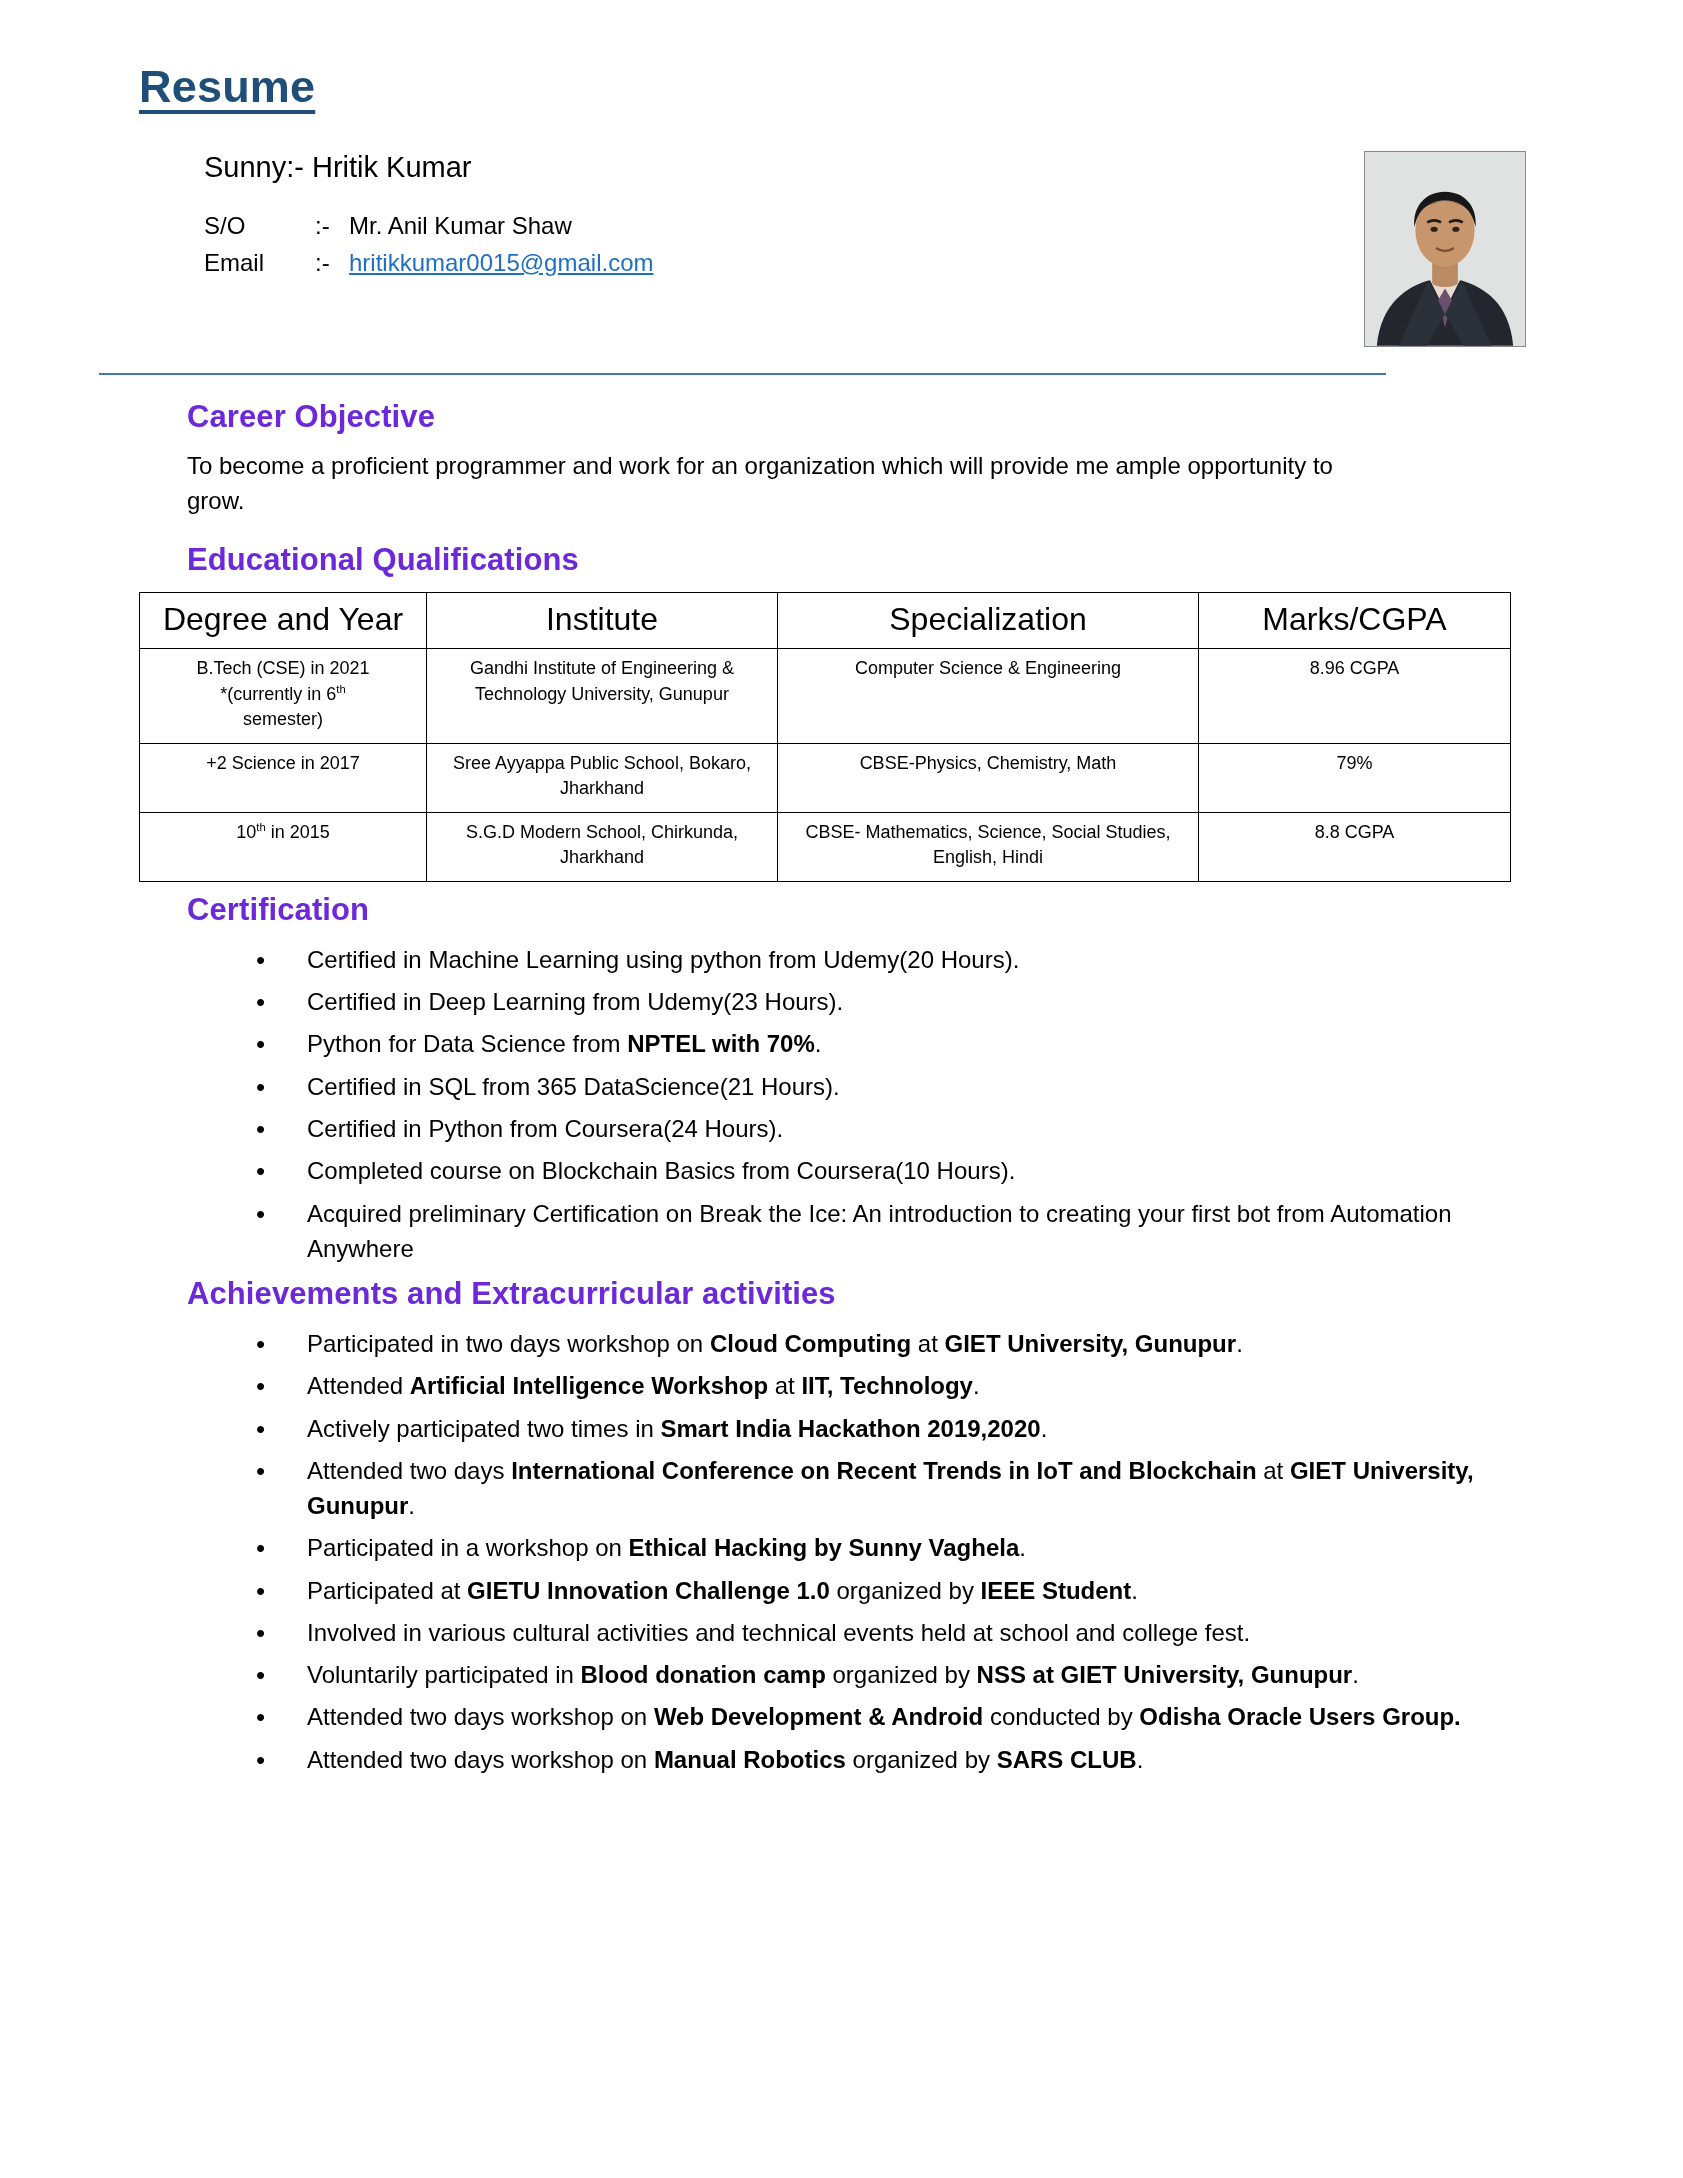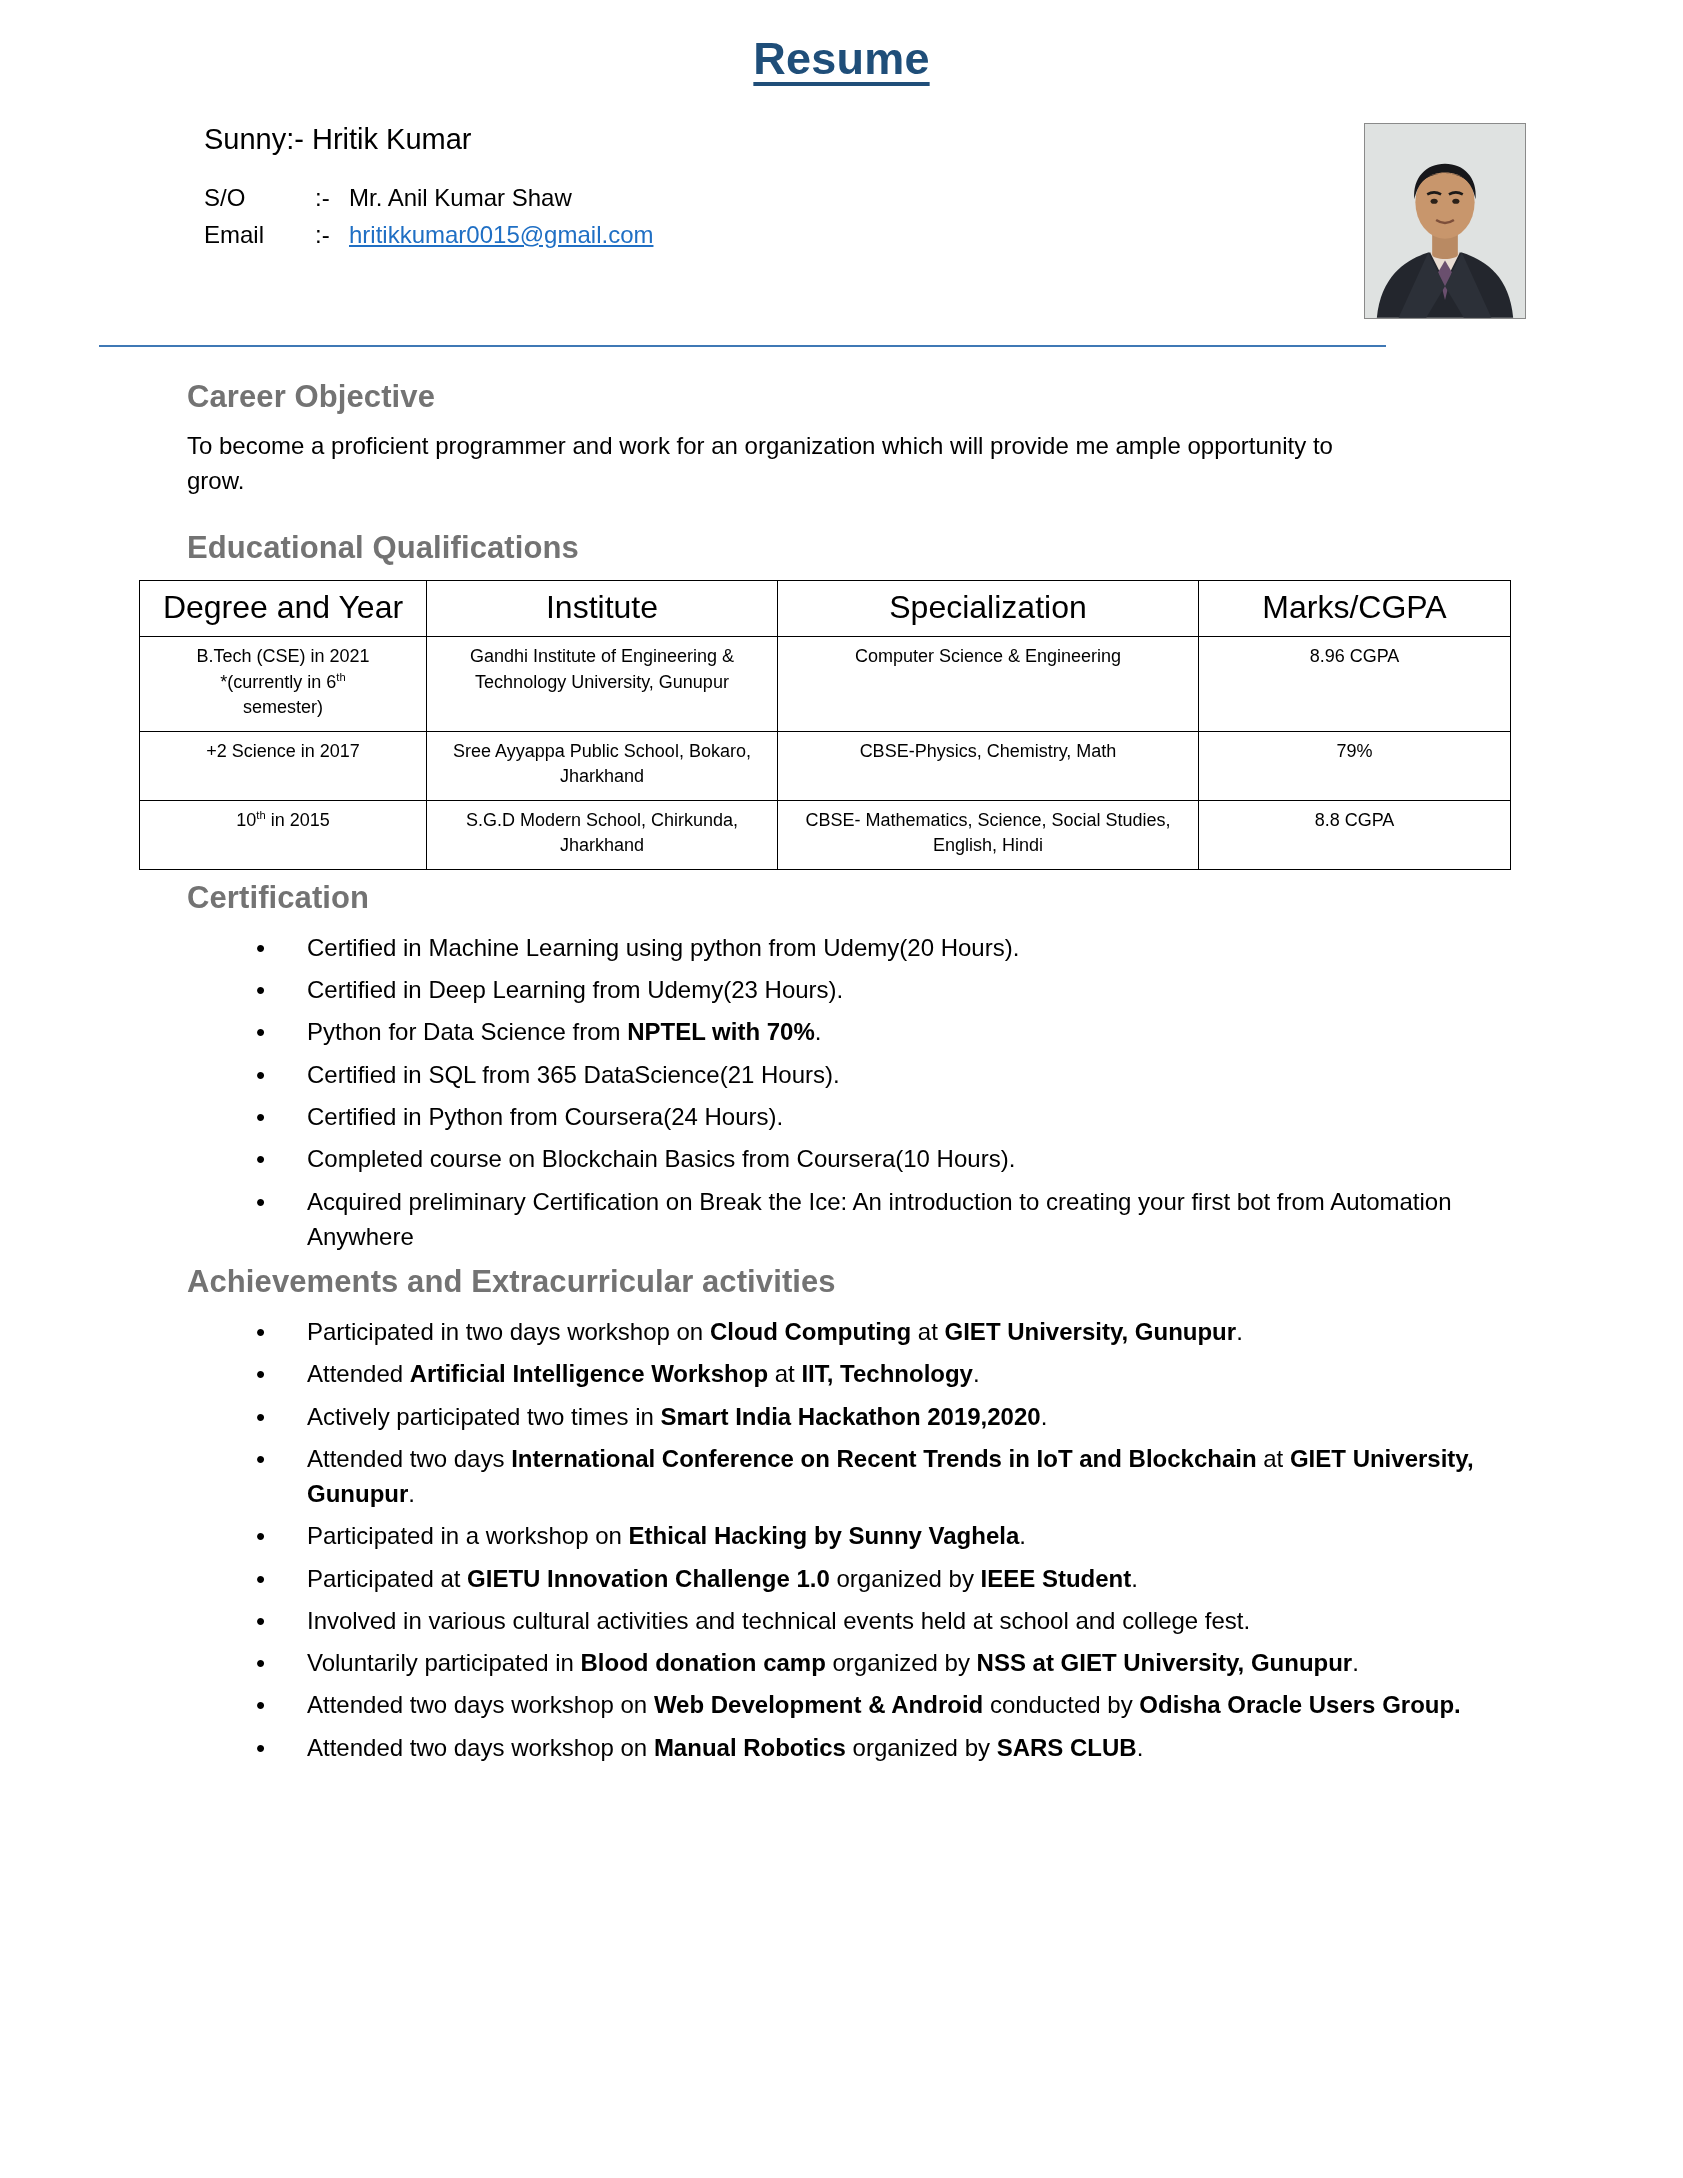--- a/index.html
+++ b/index.html
@@ -18,22 +18,21 @@
     position: relative;
     width: 1683px;
     height: 2178px;
     background: #ffffff;
     box-sizing: border-box;
     padding: 0 139px 0 139px;
   }
 
   
   .doc-title-wrap {
-    text-align: center;
-    padding-top: 33px;
+    padding-top: 61px;
   }
   .doc-title {
     display: inline-block;
     font-size: 45px;
     font-weight: bold;
     color: #1F4E79;
     text-decoration: underline;
     text-underline-offset: 8px;
     letter-spacing: 0.2px;
   }
@@ -83,22 +82,22 @@
     border: none;
     border-top: 2px solid #3f78b5;
     margin: 26px 0 0 -40px;
     width: 1287px;
   }
 
   
   h2.section-heading {
     font-size: 31px;
     font-weight: bold;
-    color: #737373;
-    margin: 32px 0 14px 48px;
+    color: #6d28d9;
+    margin: 24px 0 14px 48px;
     letter-spacing: 0.1px;
   }
   h2.section-heading.tight { margin-top: 10px; }
 
   
   .objective {
     font-size: 24px;
     line-height: 1.44;
     margin: 0 0 0 48px;
     max-width: 1168px;

